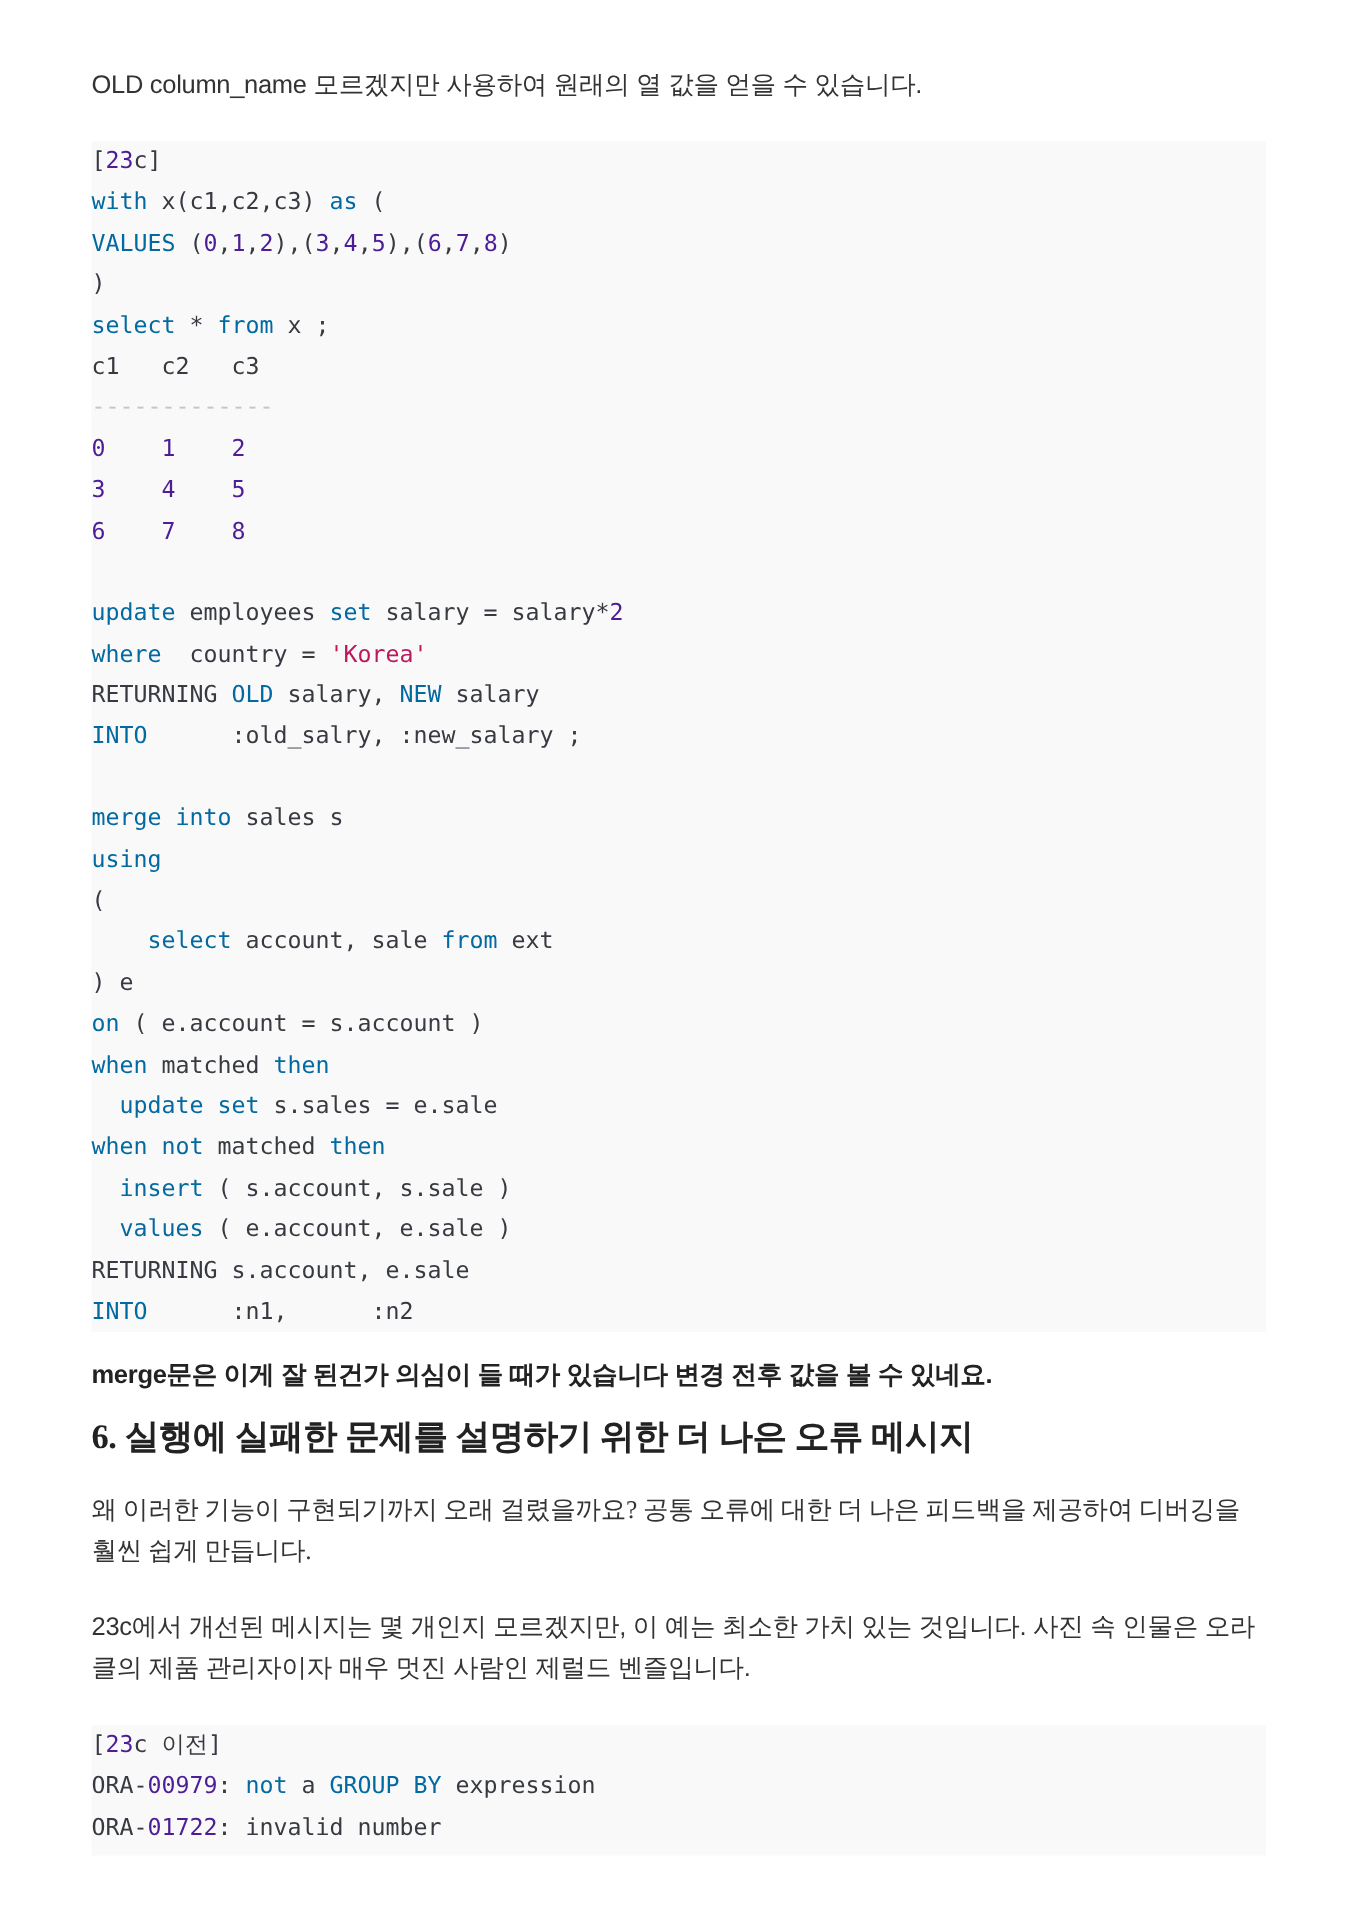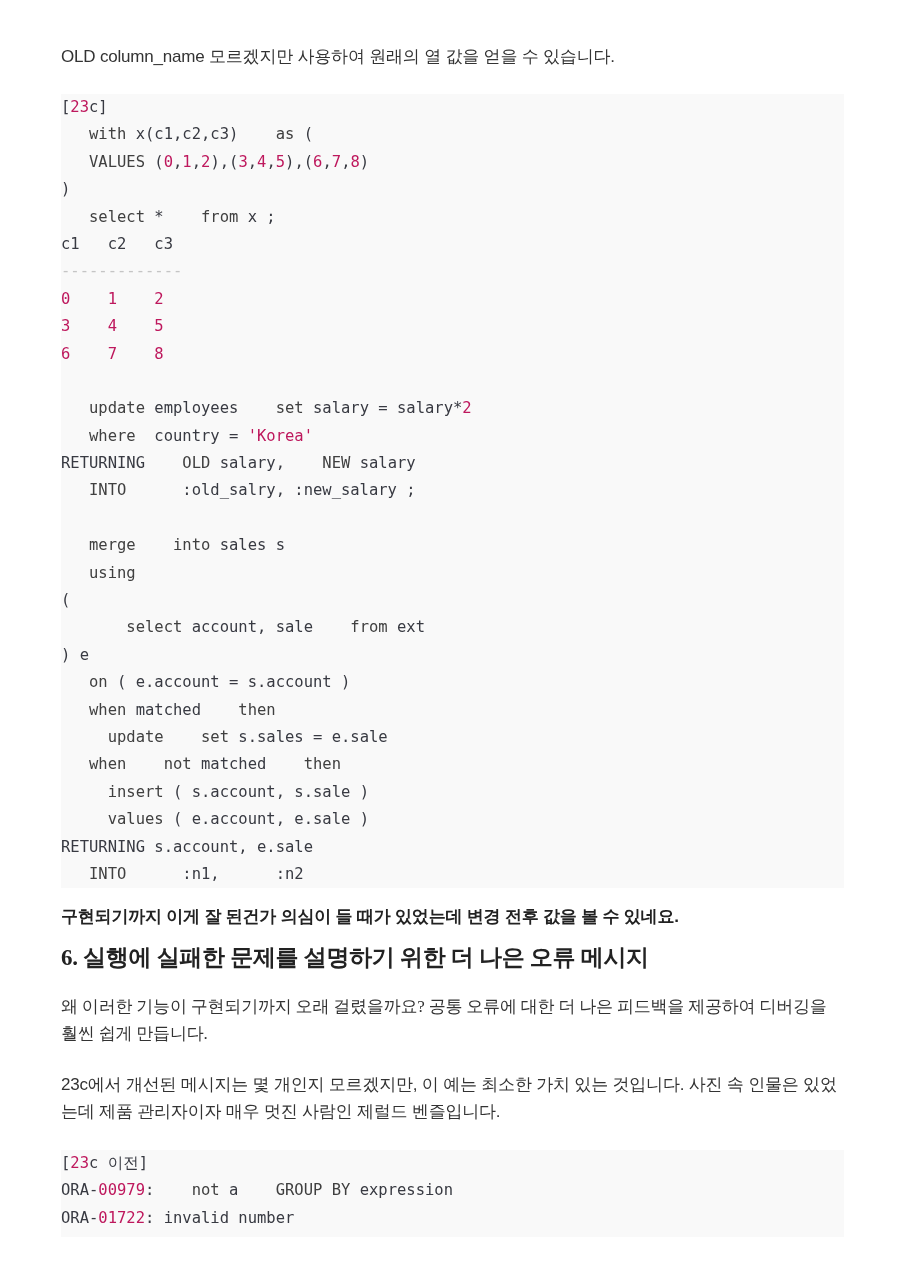--- a/index.html
+++ b/index.html
@@ -48,38 +48,38 @@
     color: #383a42;
     white-space: pre;
     padding: 0;
     margin: 0;
     box-sizing: border-box;
   }
   .code-line {
     height: 27.4px;
     white-space: pre;
   }
-  .kw { color: #404040; margin-left: 28px; }
-  .num { color: #be185d; }
+  .kw { color: #0369a1; }
+  .num { color: #4c1d95; }
   .str { color: #be185d; }
   .sep { color: #c5c5c5; }
   .plain { color: #383a42; }
 </style>
 </head>
 <body>
 
 <div class="content">
 
   <p class="para" style="position:absolute; top:43px; left:0; width:783px;">OLD column_name 모르겠지만 사용하여 원래의 열 값을 얻을 수 있습니다.</p>
 
   <div class="code-block" id="code1" style="position:absolute; top:94px; left:0; width:783px; height:794px; padding-top:0px;"><div class="code-line"><span class="plain">[</span><span class="num">23</span><span class="plain">c]</span></div><div class="code-line"><span class="kw">with</span><span class="plain"> x(c1,c2,c3) </span><span class="kw">as</span><span class="plain"> (</span></div><div class="code-line"><span class="kw">VALUES</span><span class="plain"> (</span><span class="num">0</span><span class="plain">,</span><span class="num">1</span><span class="plain">,</span><span class="num">2</span><span class="plain">),(</span><span class="num">3</span><span class="plain">,</span><span class="num">4</span><span class="plain">,</span><span class="num">5</span><span class="plain">),(</span><span class="num">6</span><span class="plain">,</span><span class="num">7</span><span class="plain">,</span><span class="num">8</span><span class="plain">)</span></div><div class="code-line"><span class="plain">)</span></div><div class="code-line"><span class="kw">select</span><span class="plain"> * </span><span class="kw">from</span><span class="plain"> x ;</span></div><div class="code-line"><span class="plain">c1   c2   c3</span></div><div class="code-line"><span class="sep">-------------</span></div><div class="code-line"><span class="num">0    1    2</span></div><div class="code-line"><span class="num">3    4    5</span></div><div class="code-line"><span class="num">6    7    8</span></div><div class="code-line"><span class="plain"></span></div><div class="code-line"><span class="kw">update</span><span class="plain"> employees </span><span class="kw">set</span><span class="plain"> salary = salary*</span><span class="num">2</span></div><div class="code-line"><span class="kw">where</span><span class="plain">  country = </span><span class="str">'Korea'</span></div><div class="code-line"><span class="plain">RETURNING </span><span class="kw">OLD</span><span class="plain"> salary, </span><span class="kw">NEW</span><span class="plain"> salary</span></div><div class="code-line"><span class="kw">INTO</span><span class="plain">      :old_salry, :new_salary ;</span></div><div class="code-line"><span class="plain"></span></div><div class="code-line"><span class="kw">merge</span><span class="plain"> </span><span class="kw">into</span><span class="plain"> sales s</span></div><div class="code-line"><span class="kw">using</span></div><div class="code-line"><span class="plain">(</span></div><div class="code-line"><span class="plain">    </span><span class="kw">select</span><span class="plain"> account, sale </span><span class="kw">from</span><span class="plain"> ext</span></div><div class="code-line"><span class="plain">) e</span></div><div class="code-line"><span class="kw">on</span><span class="plain"> ( e.account = s.account )</span></div><div class="code-line"><span class="kw">when</span><span class="plain"> matched </span><span class="kw">then</span></div><div class="code-line"><span class="plain">  </span><span class="kw">update</span><span class="plain"> </span><span class="kw">set</span><span class="plain"> s.sales = e.sale</span></div><div class="code-line"><span class="kw">when</span><span class="plain"> </span><span class="kw">not</span><span class="plain"> matched </span><span class="kw">then</span></div><div class="code-line"><span class="plain">  </span><span class="kw">insert</span><span class="plain"> ( s.account, s.sale )</span></div><div class="code-line"><span class="plain">  </span><span class="kw">values</span><span class="plain"> ( e.account, e.sale )</span></div><div class="code-line"><span class="plain">RETURNING s.account, e.sale</span></div><div class="code-line"><span class="kw">INTO</span><span class="plain">      :n1,      :n2</span></div></div>
 
-  <p class="para bold" style="position:absolute; top:903px; left:0; width:783px;">구현되기까지 이게 잘 된건가 의심이 들 때가 있었는데 변경 전후 값을 볼 수 있네요.</p>
+  <p class="para bold" style="position:absolute; top:903px; left:0; width:783px;">merge문은 이게 잘 된건가 의심이 들 때가 있습니다 변경 전후 값을 볼 수 있네요.</p>
 
   <h2 class="heading" style="position:absolute; top:943px; left:0; width:783px;font-family:Liberation Serif, serif;">6. 실행에 실패한 문제를 설명하기 위한 더 나은 오류 메시지</h2>
 
   <p class="para" style="position:absolute; top:993px; left:0; width:783px;font-family:Liberation Serif, serif;">왜 이러한 기능이 구현되기까지 오래 걸렸을까요? 공통 오류에 대한 더 나은 피드백을 제공하여 디버깅을 훨씬 쉽게 만듭니다.</p>
 
-  <p class="para" style="position:absolute; top:1071px; left:0; width:783px;">23c에서 개선된 메시지는 몇 개인지 모르겠지만, 이 예는 최소한 가치 있는 것입니다. 사진 속 인물은 있었는데 제품 관리자이자 매우 멋진 사람인 제럴드 벤즐입니다.</p>
+  <p class="para" style="position:absolute; top:1071px; left:0; width:783px;">23c에서 개선된 메시지는 몇 개인지 모르겠지만, 이 예는 최소한 가치 있는 것입니다. 사진 속 인물은 오라클의 제품 관리자이자 매우 멋진 사람인 제럴드 벤즐입니다.</p>
 
   <div class="code-block" id="code2" style="position:absolute; top:1150px; left:0; width:783px; height:87px;"><div class="code-line"><span class="plain">[</span><span class="num">23</span><span class="plain">c 이전]</span></div><div class="code-line"><span class="plain">ORA-</span><span class="num">00979</span><span class="plain">: </span><span class="kw">not</span><span class="plain"> a </span><span class="kw">GROUP BY</span><span class="plain"> expression</span></div><div class="code-line"><span class="plain">ORA-</span><span class="num">01722</span><span class="plain">: invalid number</span></div></div>
 
 </div>
 
 </body></html>

